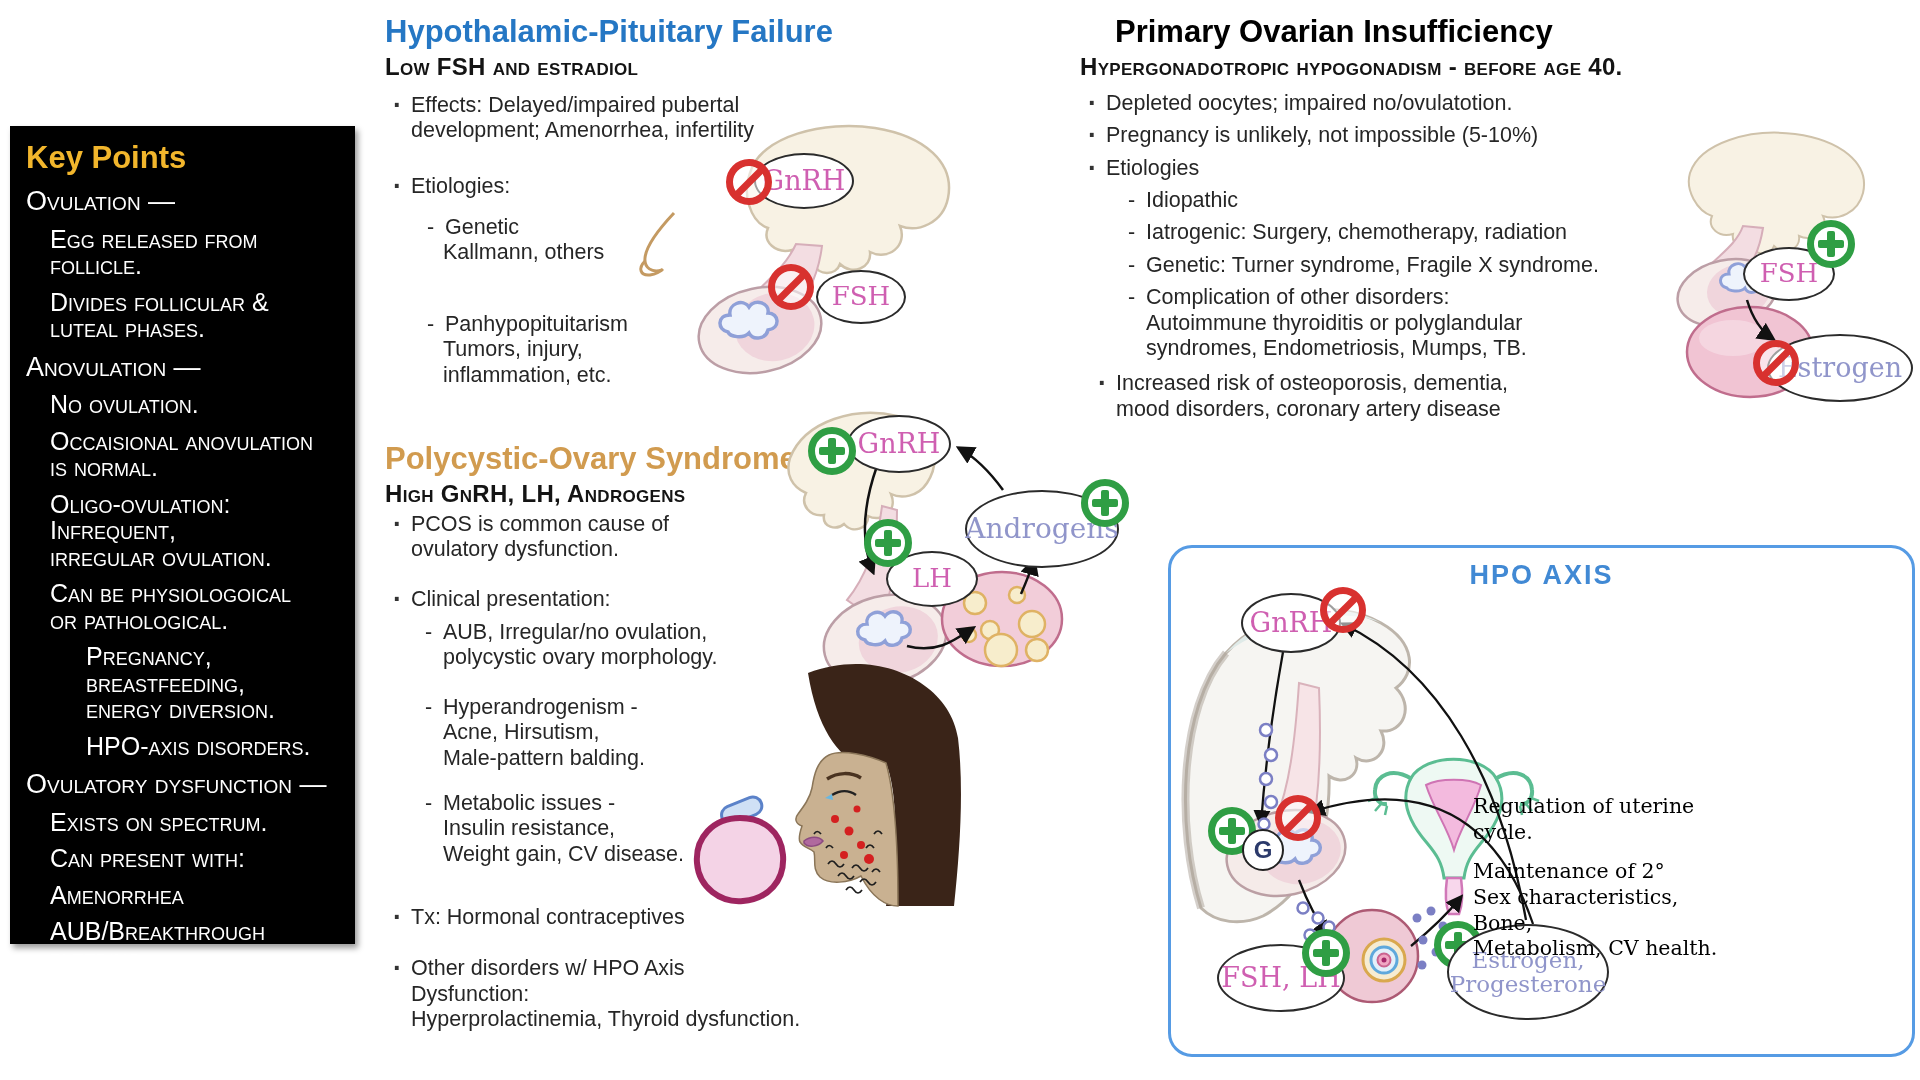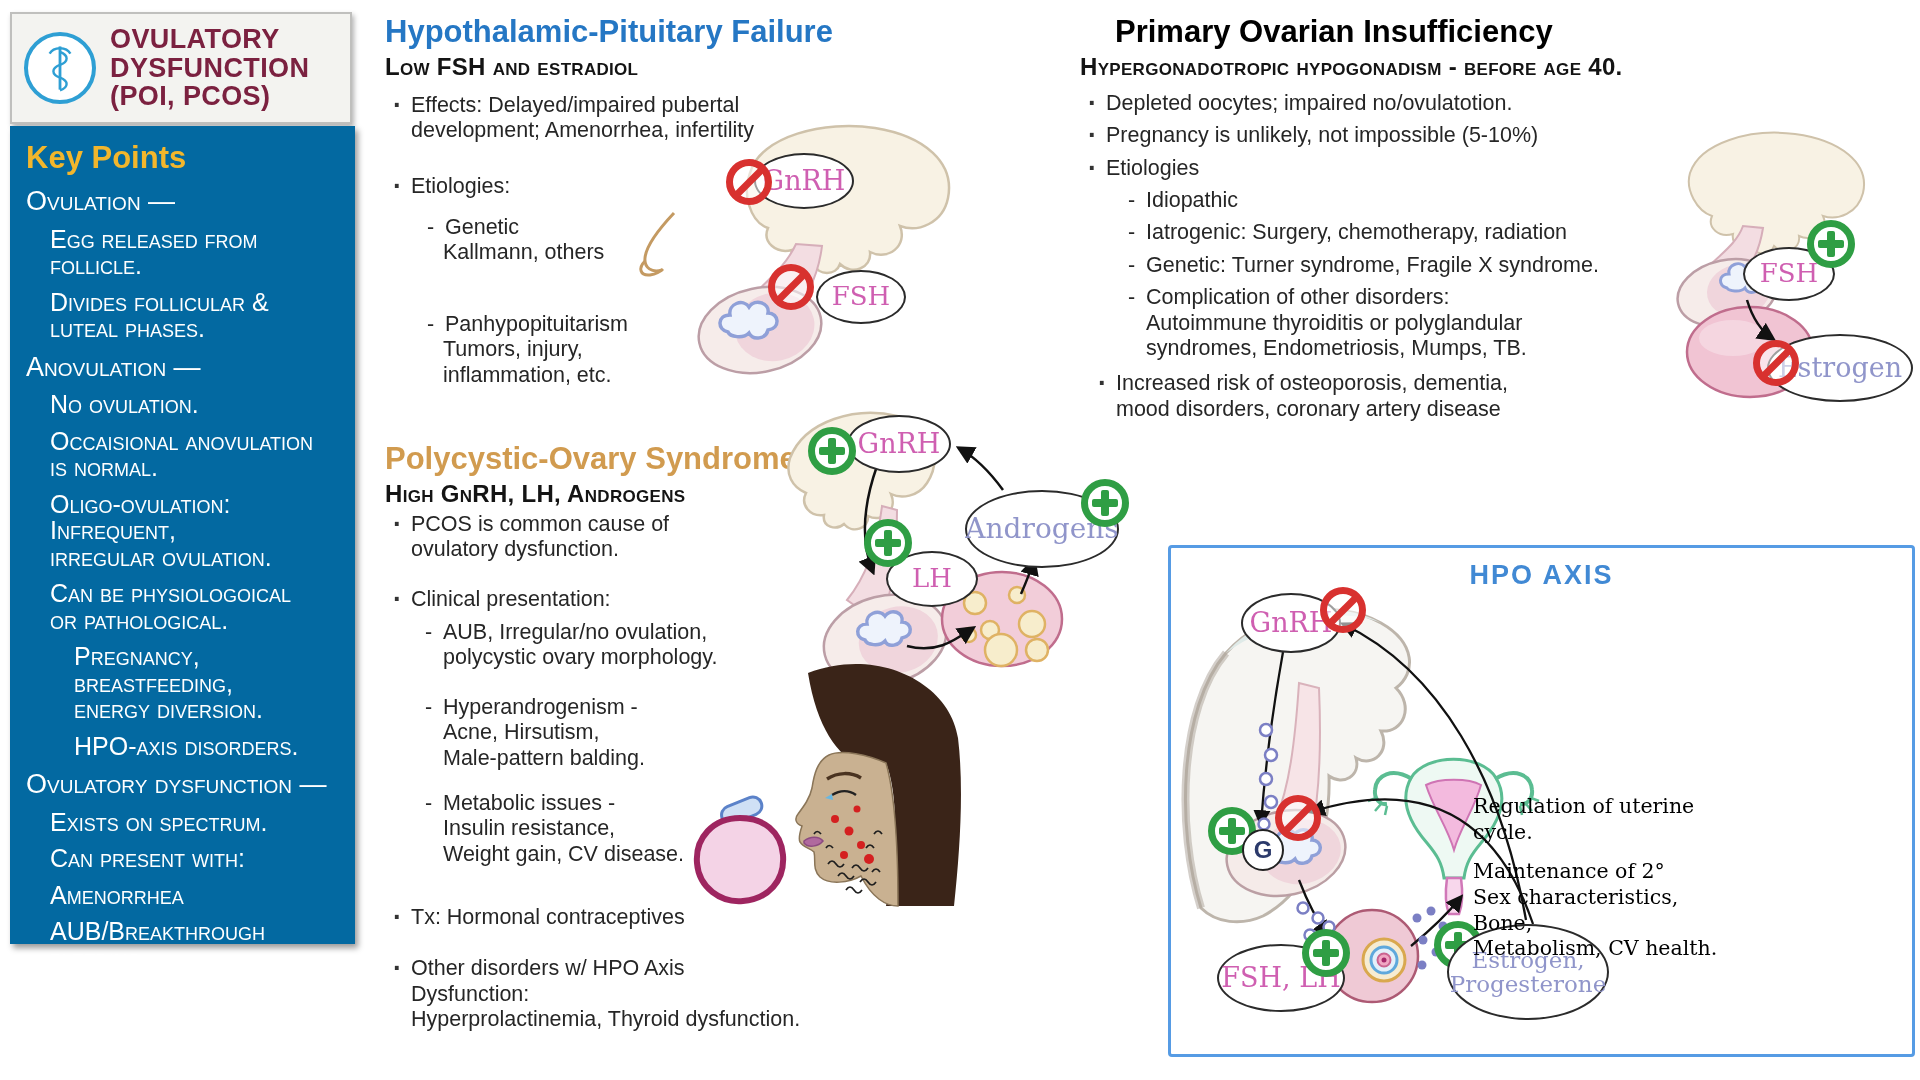--- a/index.html
+++ b/index.html
@@ -6,27 +6,27 @@
   .canvas{position:relative;width:1920px;height:1080px;background:#fff;overflow:hidden;
           font-family:"Liberation Sans",sans-serif;color:#262626;}
 
   
   .side-card{position:absolute;left:10px;top:12px;width:342px;height:112px;background:#f3f3f0;
              border:2px solid #bfbfbd;box-shadow:2px 3px 5px rgba(0,0,0,.3);
              display:flex;align-items:center;gap:14px;padding:0 12px;box-sizing:border-box;}
   .caduceus{width:64px;height:64px;border:4px solid #2e9fd4;border-radius:50%;background:#fff;
             display:flex;align-items:center;justify-content:center;flex:0 0 auto;}
   .side-title{font-weight:bold;font-size:27px;line-height:1.05;color:#7b2140;white-space:pre-line;letter-spacing:.4px;}
-  .side-panel{position:absolute;left:10px;top:126px;width:345px;height:818px;background:#0369a1;
+  .side-panel{position:absolute;left:10px;top:126px;width:345px;height:818px;background:#000000;
               box-shadow:3px 4px 6px rgba(0,0,0,.4);padding:12px 16px;box-sizing:border-box;}
   .kp-head{color:#f2b62c;font-size:31px;font-weight:bold;margin:2px 0 8px;}
   .kp{color:#fff;font-variant:small-caps;white-space:pre-line;line-height:1.06;}
   .kp.lvl0{font-size:27px;margin-top:11px;}
   .kp.lvl1{font-size:25px;margin-left:24px;margin-top:10px;}
-  .kp.lvl2{font-size:25px;margin-left:48px;margin-top:10px;}
+  .kp.lvl2{font-size:25px;margin-left:60px;margin-top:10px;}
 
   
   .sec{position:absolute;}
   .sec-title{font-weight:bold;font-size:31px;}
   .sec-sub{font-size:24px;font-weight:600;font-variant:small-caps;color:#141414;margin-top:3px;letter-spacing:.3px;}
   .hp-title{color:#2577c4;}
   .poi-title{color:#000000;margin-left:35px;}
   .pcos-title{color:#d19b4f;}
   .bullet{position:relative;font-size:21.5px;line-height:1.18;padding-left:26px;white-space:pre-line;}
   .bullet::before{content:"\00B7";position:absolute;left:8px;top:-3px;font-size:27px;font-weight:bold;color:#333;}
@@ -47,53 +47,41 @@
   .sign-plus{width:48px;height:48px;border:7px solid #2f9e44;background:#fff;}
   .sign-plus::before{content:"";position:absolute;left:50%;top:4px;bottom:4px;width:8px;
                      transform:translateX(-50%);background:#2f9e44;border-radius:2px;}
   .sign-plus::after{content:"";position:absolute;top:50%;left:4px;right:4px;height:8px;
                     transform:translateY(-50%);background:#2f9e44;border-radius:2px;}
   .gcircle{position:absolute;width:42px;height:42px;border:2.5px solid #222;border-radius:50%;background:#fff;
            display:flex;align-items:center;justify-content:center;font-weight:bold;font-size:24px;color:#2c3a6b;box-sizing:border-box;}
 
   
   .hpo-panel{position:absolute;left:1168px;top:545px;width:747px;height:512px;background:#fff;
-             border:3px solid #569be4;border-radius:4px;box-sizing:border-box;}
+             border:3px solid #569be4;border-radius:24px;box-sizing:border-box;}
   .hpo-title{position:absolute;left:0;right:0;top:12px;text-align:center;color:#4189d4;
              font-size:27px;font-weight:600;letter-spacing:2px;}
   .hpo-notes{position:absolute;left:302px;top:246px;width:250px;
              font-family:"DejaVu Serif","Liberation Serif",serif;font-size:20.5px;color:#000000;line-height:1.25;}
   .hpo-notes .n1{white-space:pre-line;}
   .hpo-notes .n2{white-space:pre-line;margin-top:14px;}
 </style>
 </head>
 <body>
 
 <div class="canvas">
 
   <svg width="0" height="0" style="position:absolute">
     <defs>
       <marker id="ah" viewBox="0 0 10 10" refX="8" refY="5" markerWidth="7.5" markerHeight="7.5" orient="auto-start-reverse">
         <path d="M0,0 L10,5 L0,10 z" fill="#111"></path>
       </marker>
     </defs>
   </svg>
 
-  <div class="side-card">
-    <div class="caduceus">
-      <svg width="40" height="48" viewBox="0 0 40 60">
-        <line x1="20" y1="3" x2="20" y2="57" stroke="#2e9fd4" stroke-width="3.5"></line>
-        <path d="M20,10 c 11,4 11,12 0,16 c -11,4 -11,12 0,16 c 11,4 11,12 0,16" stroke="#2e9fd4" stroke-width="3" fill="none"></path>
-        <path d="M7,12 C 12,3 28,3 33,12" stroke="#2e9fd4" stroke-width="3" fill="none"></path>
-      </svg>
-    </div>
-    <div class="side-title">OVULATORY
-DYSFUNCTION
-(POI, PCOS)</div>
-  </div>
 
   <div class="side-panel">
     <div class="kp-head">Key Points</div>
     <div class="kp lvl0">Ovulation —</div>
     <div class="kp lvl1">Egg released from follicle.</div>
     <div class="kp lvl1">Divides follicular &amp;
 luteal phases.</div>
     <div class="kp lvl0">Anovulation —</div>
     <div class="kp lvl1">No ovulation.</div>
     <div class="kp lvl1">Occaisional anovulation

